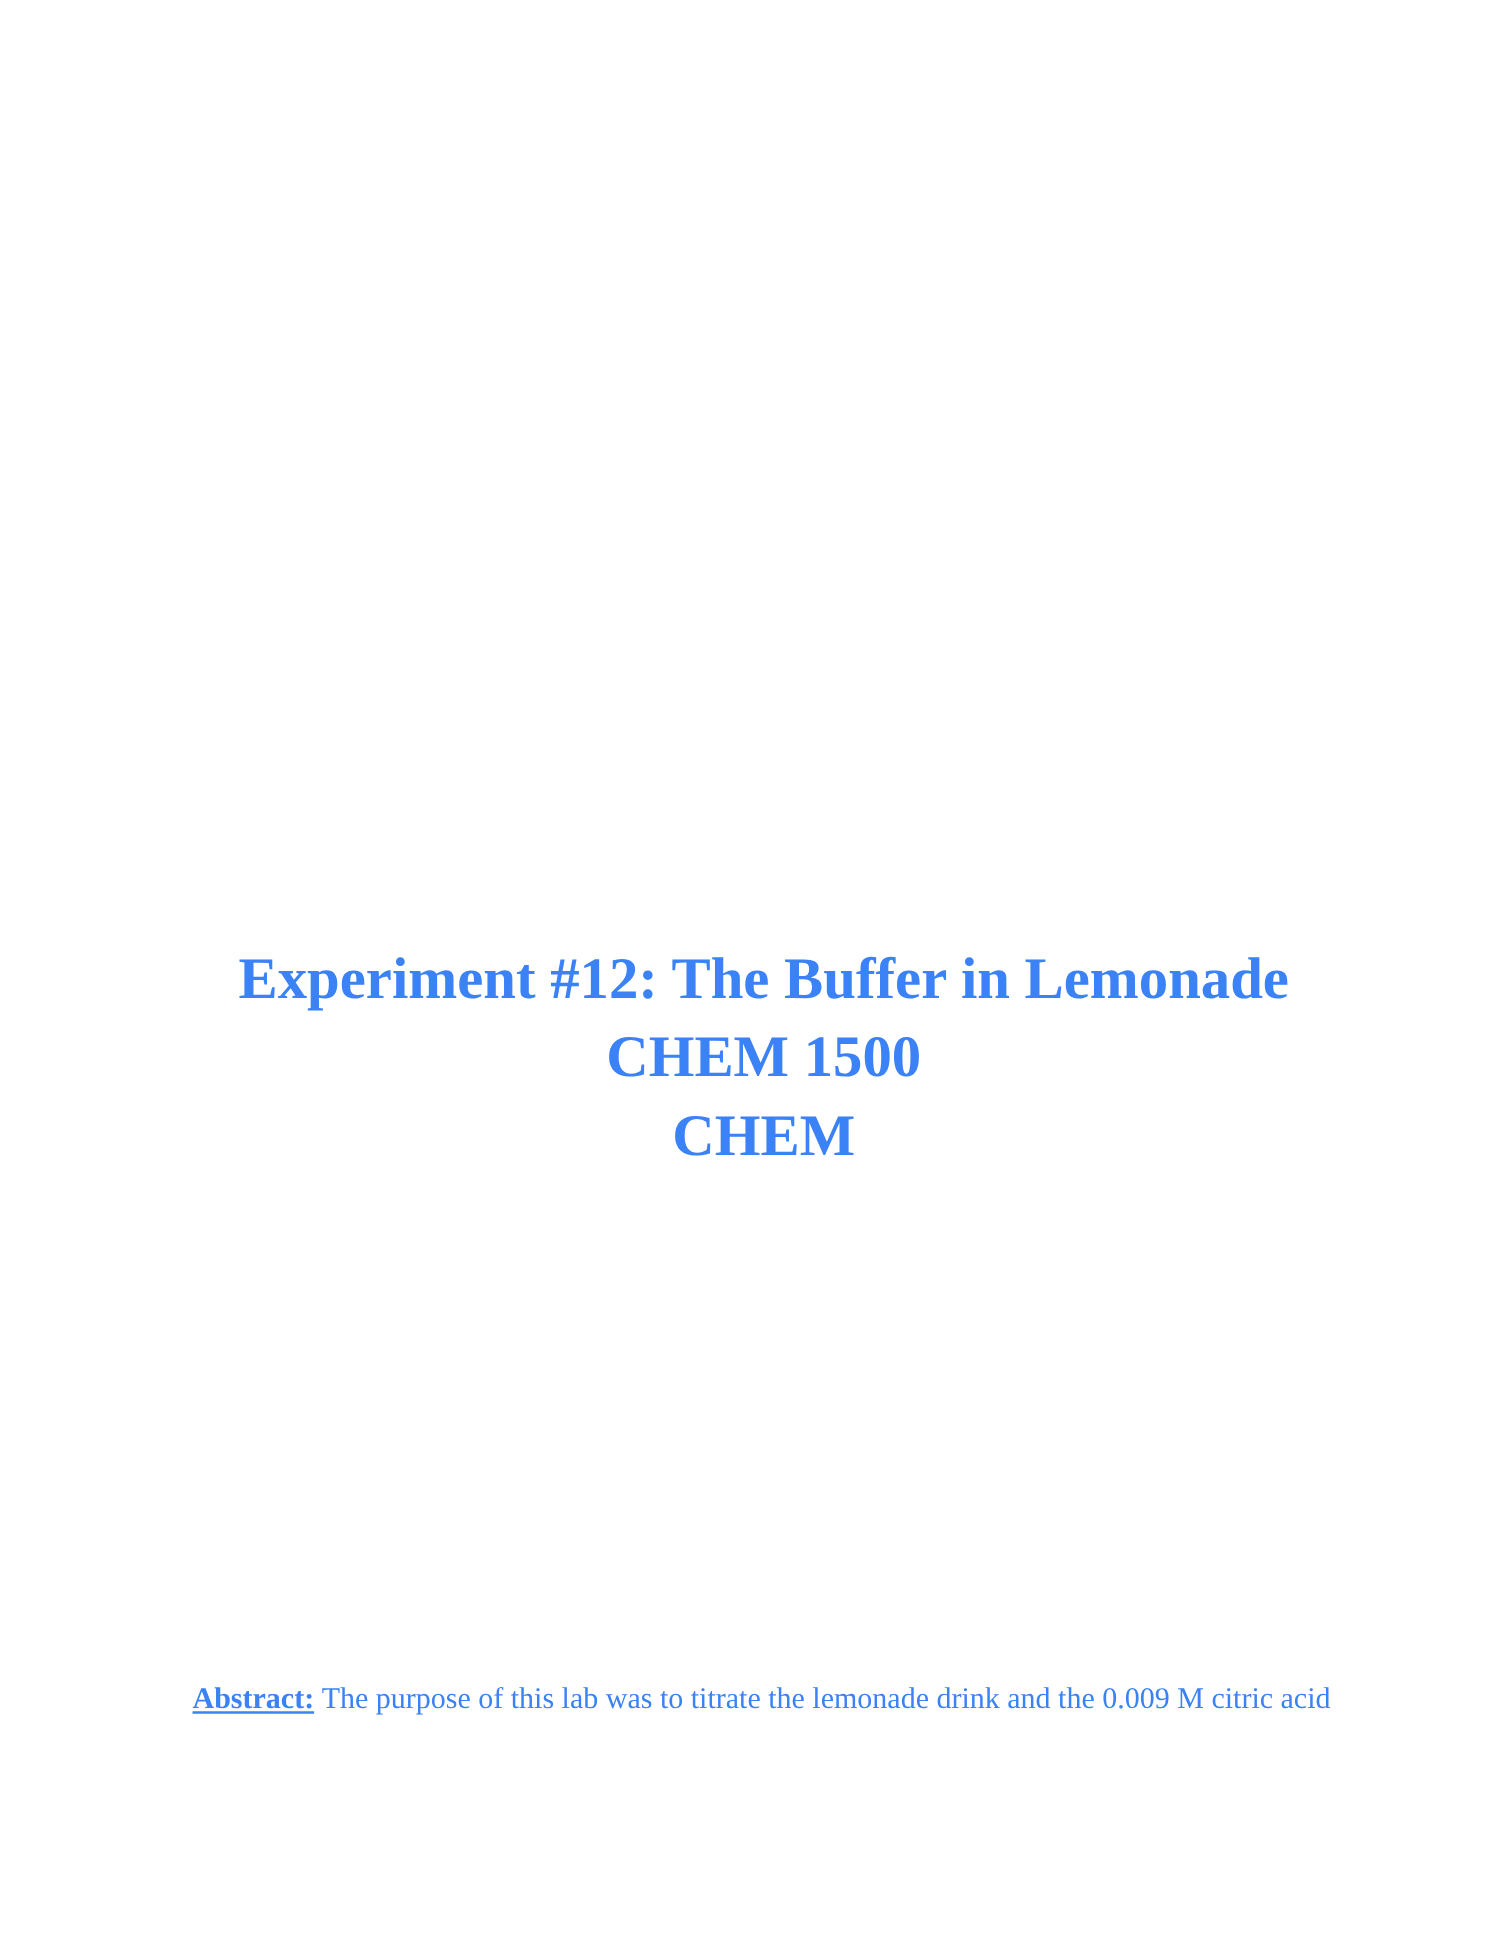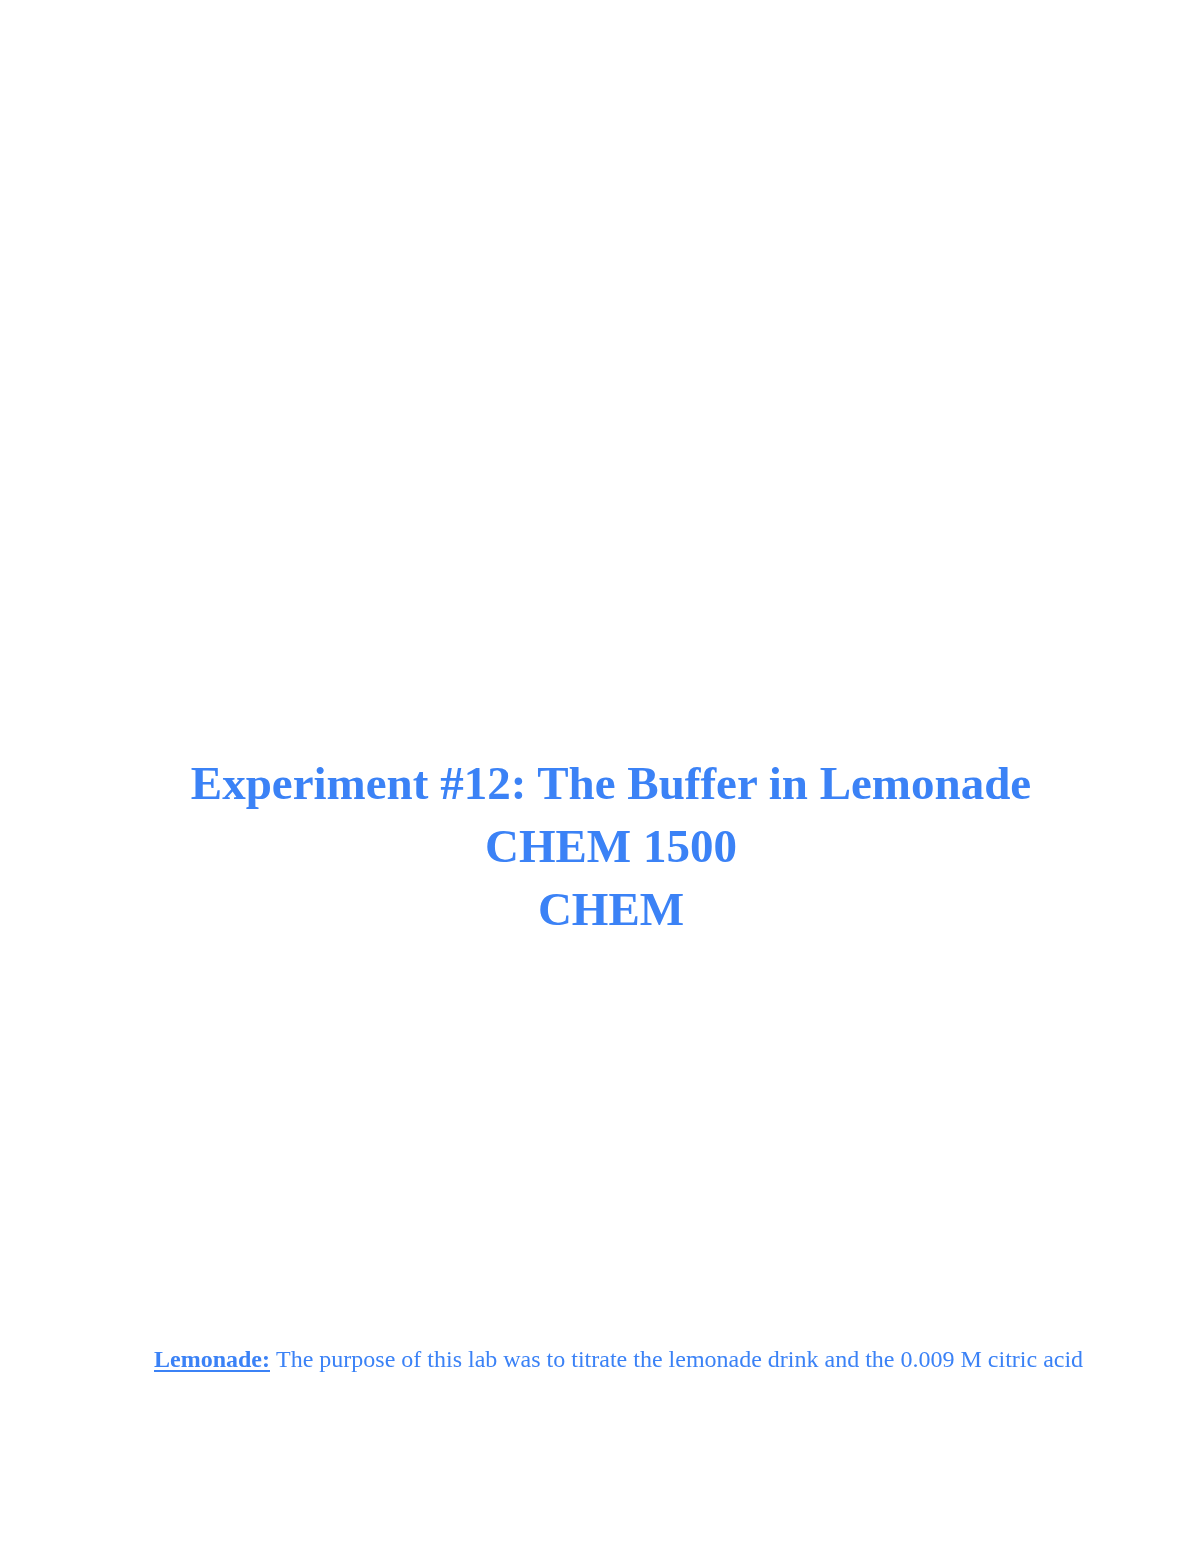--- a/index.html
+++ b/index.html
@@ -57,16 +57,16 @@
 
 <div class="page">
 
   <div class="title-block">
     <h1 class="title-line" style="font-size:inherit; font-weight:inherit; margin:0;">Experiment #12: The Buffer in Lemonade</h1>
     <div class="title-line">CHEM 1500</div>
     <div class="title-line">CHEM</div>
   </div>
 
   <p class="abstract">
-    <span class="line"><span class="abstract-label">Lemonade:</span>&nbsp;<span>The purpose of this lab was to titrate the lemonade drink and the 0.009 M citric acid</span></span>
+    <span class="line"><span class="abstract-label">Abstract:</span>&nbsp;<span>The purpose of this lab was to titrate the lemonade drink and the 0.009 M citric acid</span></span>
   </p>
 
 </div>
 
 </body></html>

